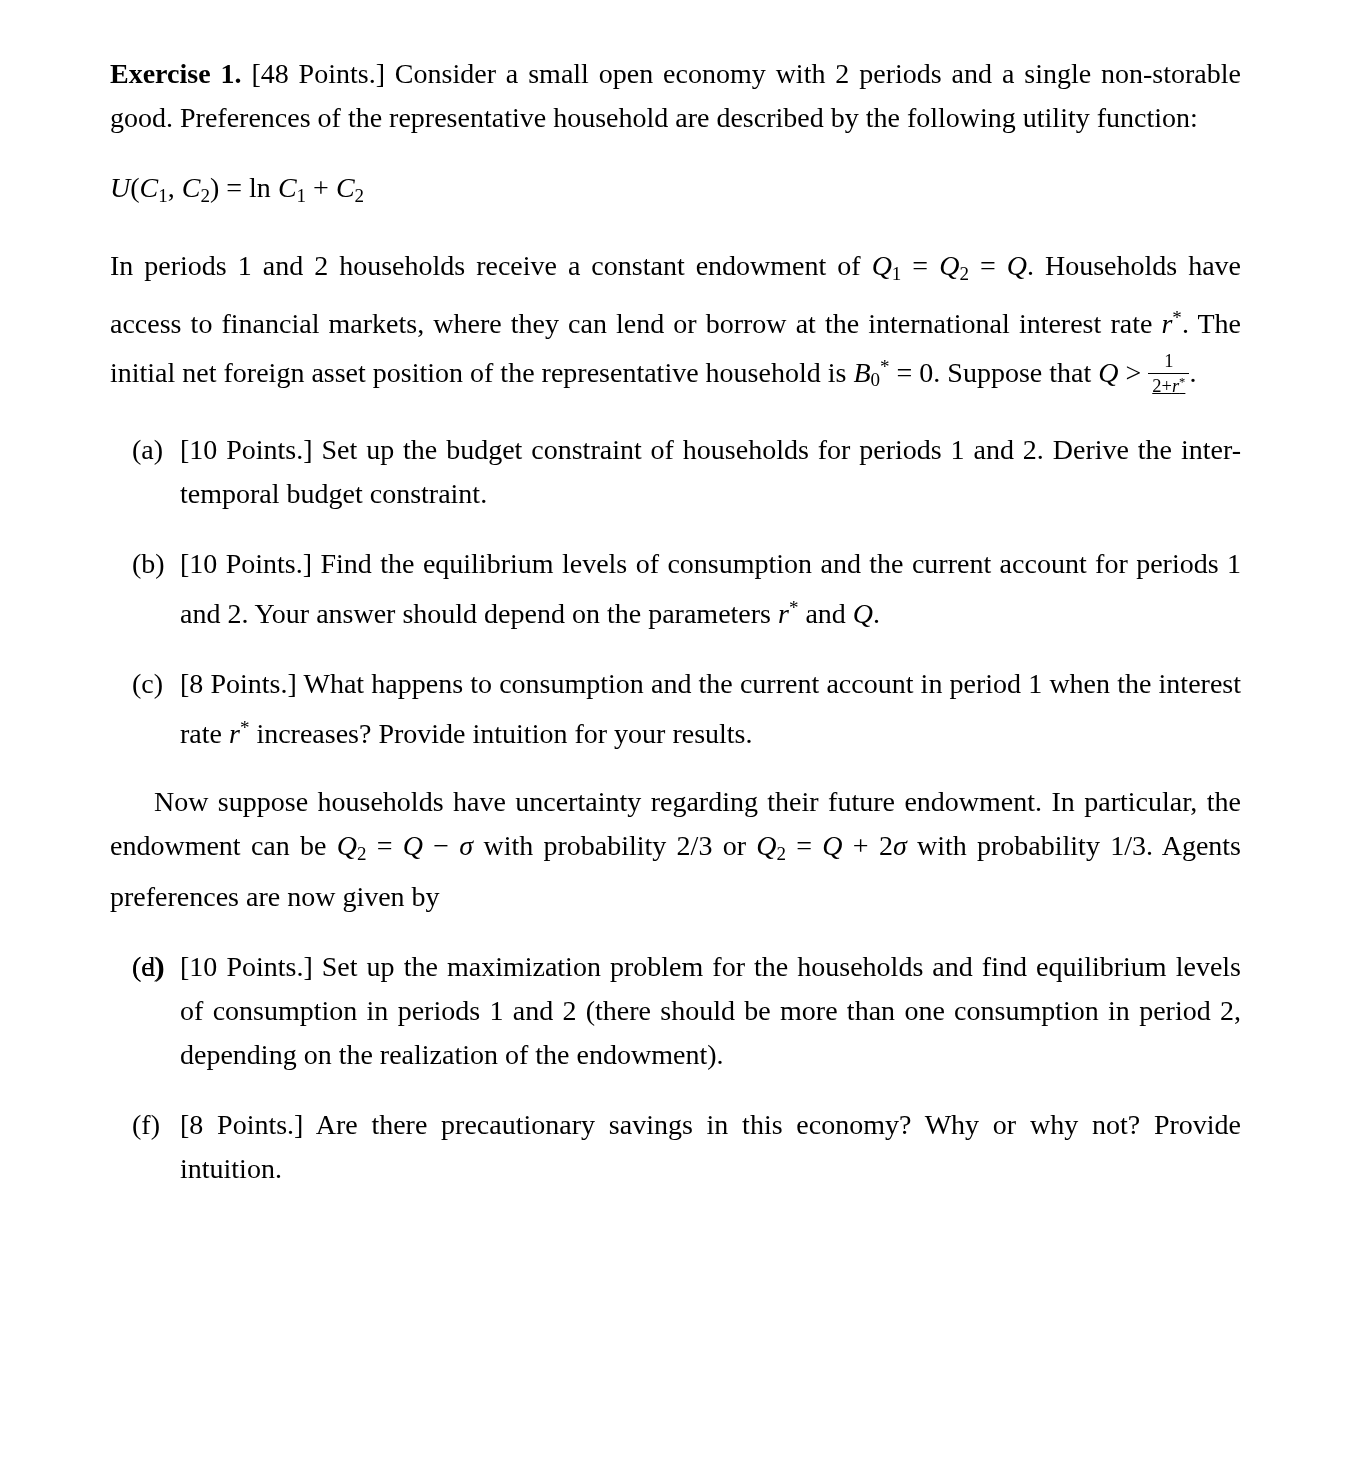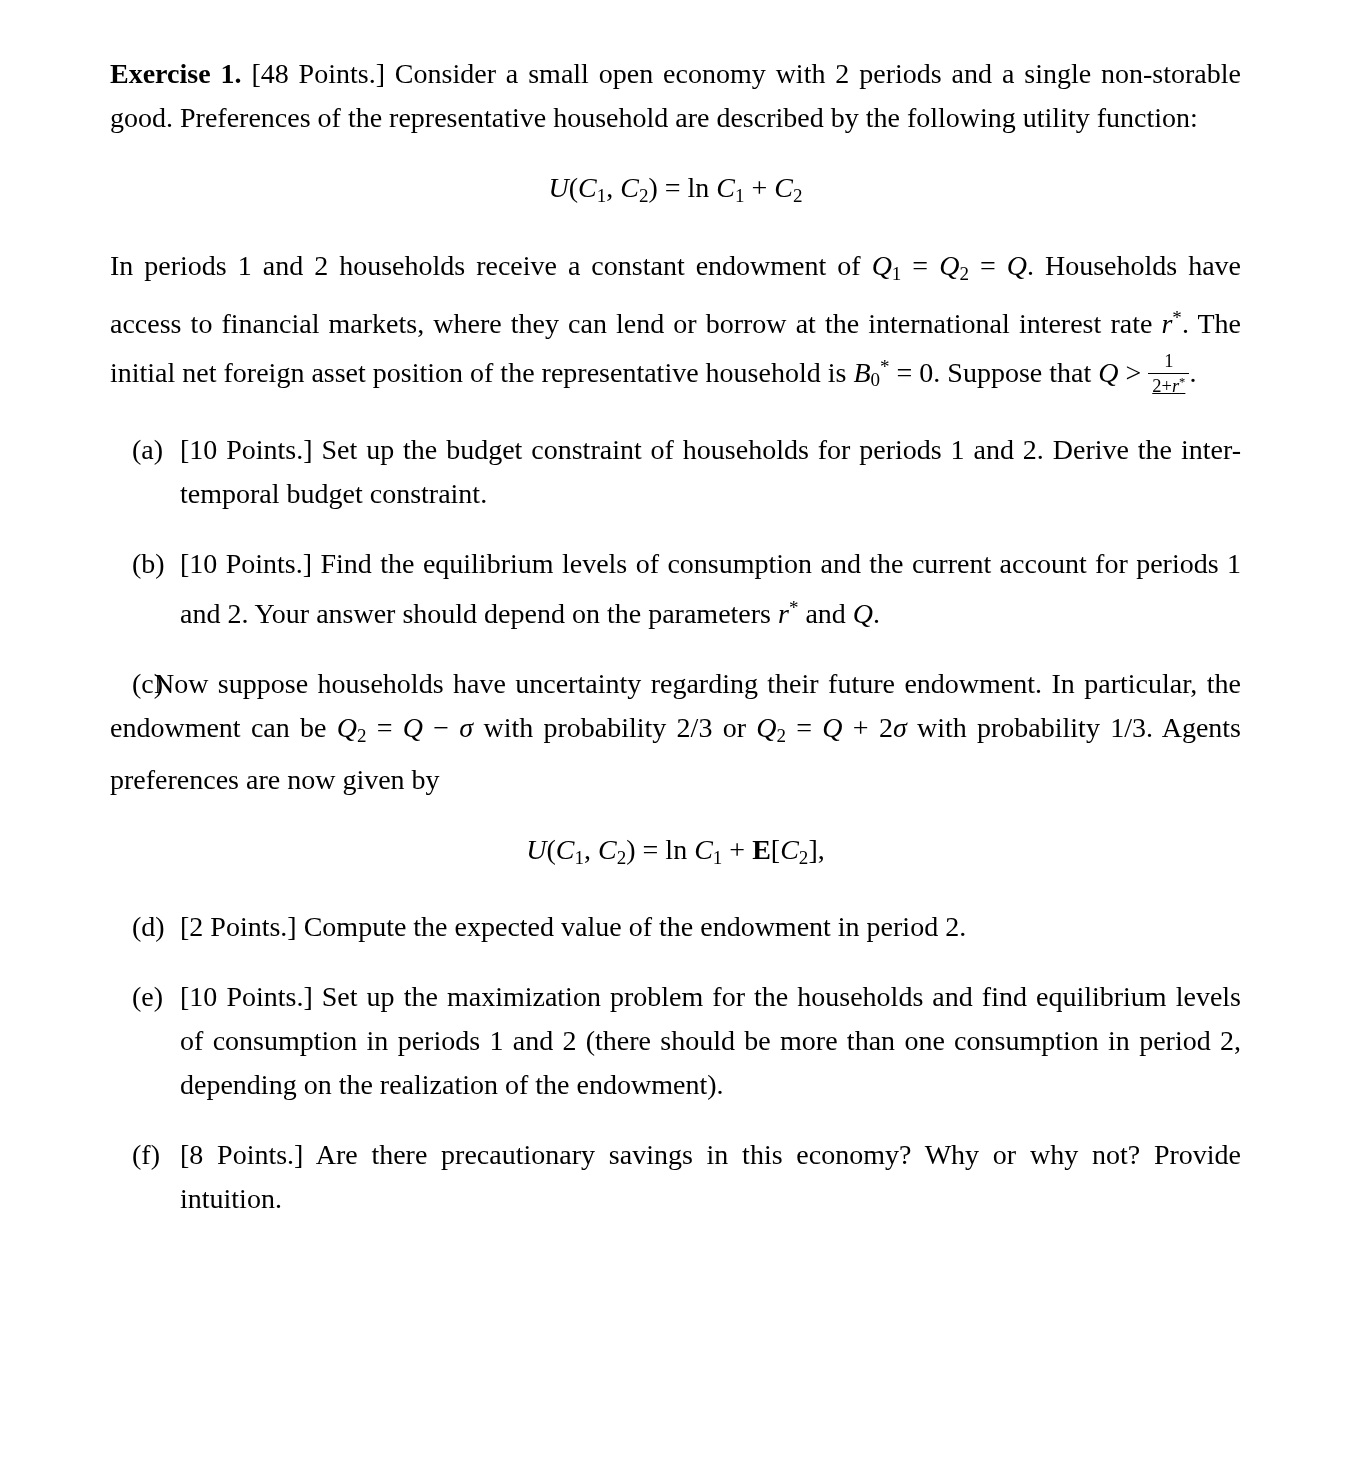--- a/index.html
+++ b/index.html
@@ -28,21 +28,21 @@
     text-align: justify;
   }
   .para.first {
     margin-top: 0;
   }
   .para.indent {
     text-indent: 44px;
   }
   .equation {
     margin: 26px 0;
-    text-align: center;
+    text-align: left;
   }
   .item {
     position: relative;
     margin: 26px 0 0 0;
     padding-left: 70px;
     text-align: justify;
   }
   .item-label {
     position: absolute;
     left: 22px;
@@ -96,30 +96,29 @@
     <span class="item-body"><span>[10 Points.] Set up the budget constraint of households for periods 1 and 2. Derive the inter-temporal budget constraint.</span></span>
   </div>
 
   <div class="item">
     <span class="item-label">(b)</span>
     <span class="item-body"><span>[10 Points.] Find the equilibrium levels of consumption and the current account for periods 1 and 2. Your answer should depend on the parameters </span><span class="s-i">r</span><span class="s-sup">*</span><span> and </span><span class="s-i">Q</span><span>.</span></span>
   </div>
 
   <div class="item">
     <span class="item-label">(c)</span>
+    <span class="item-body"><span>[8 Points.] What happens to consumption and the current account in period 1 when the interest rate </span><span class="s-i">r</span><span class="s-sup">*</span><span> increases? Provide intuition for your results.</span></span>
   </div>
 
   <p class="para indent"><span>Now suppose households have uncertainty regarding their future endowment. In particular, the endowment can be </span><span class="s-i">Q</span><span class="s-sub">2</span><span> = </span><span class="s-i">Q</span><span> − </span><span class="s-i">σ</span><span> with probability 2/3 or </span><span class="s-i">Q</span><span class="s-sub">2</span><span> = </span><span class="s-i">Q</span><span> + 2</span><span class="s-i">σ</span><span> with probability 1/3. Agents preferences are now given by</span></p>
 
-  <div class="equation"><span class="s-i">U</span><span>(</span><span class="s-i">C</span><span class="s-sub">1</span><span>, </span><span class="s-i">C</span><span class="s-sub">2</span><span>) = ln </span><span class="s-i">C</span><span class="s-sub">1</span><span> + </span><span class="s-bb">E</span><span>[</span><span class="s-i">C</span><span class="s-sub">2</span><span>],</span></div>
 
 
   <div class="item">
     <span class="item-label">(d)</span>
-    <span class="item-body"><span>[2 Points.] Compute the expected value of the endowment in period 2.</span></span>
   </div>
 
   <div class="item">
     <span class="item-label">(e)</span>
     <span class="item-body"><span>[10 Points.] Set up the maximization problem for the households and find equilibrium levels of consumption in periods 1 and 2 (there should be more than one consumption in period 2, depending on the realization of the endowment).</span></span>
   </div>
 
   <div class="item">
     <span class="item-label">(f)</span>
     <span class="item-body"><span>[8 Points.] Are there precautionary savings in this economy? Why or why not? Provide intuition.</span></span>

